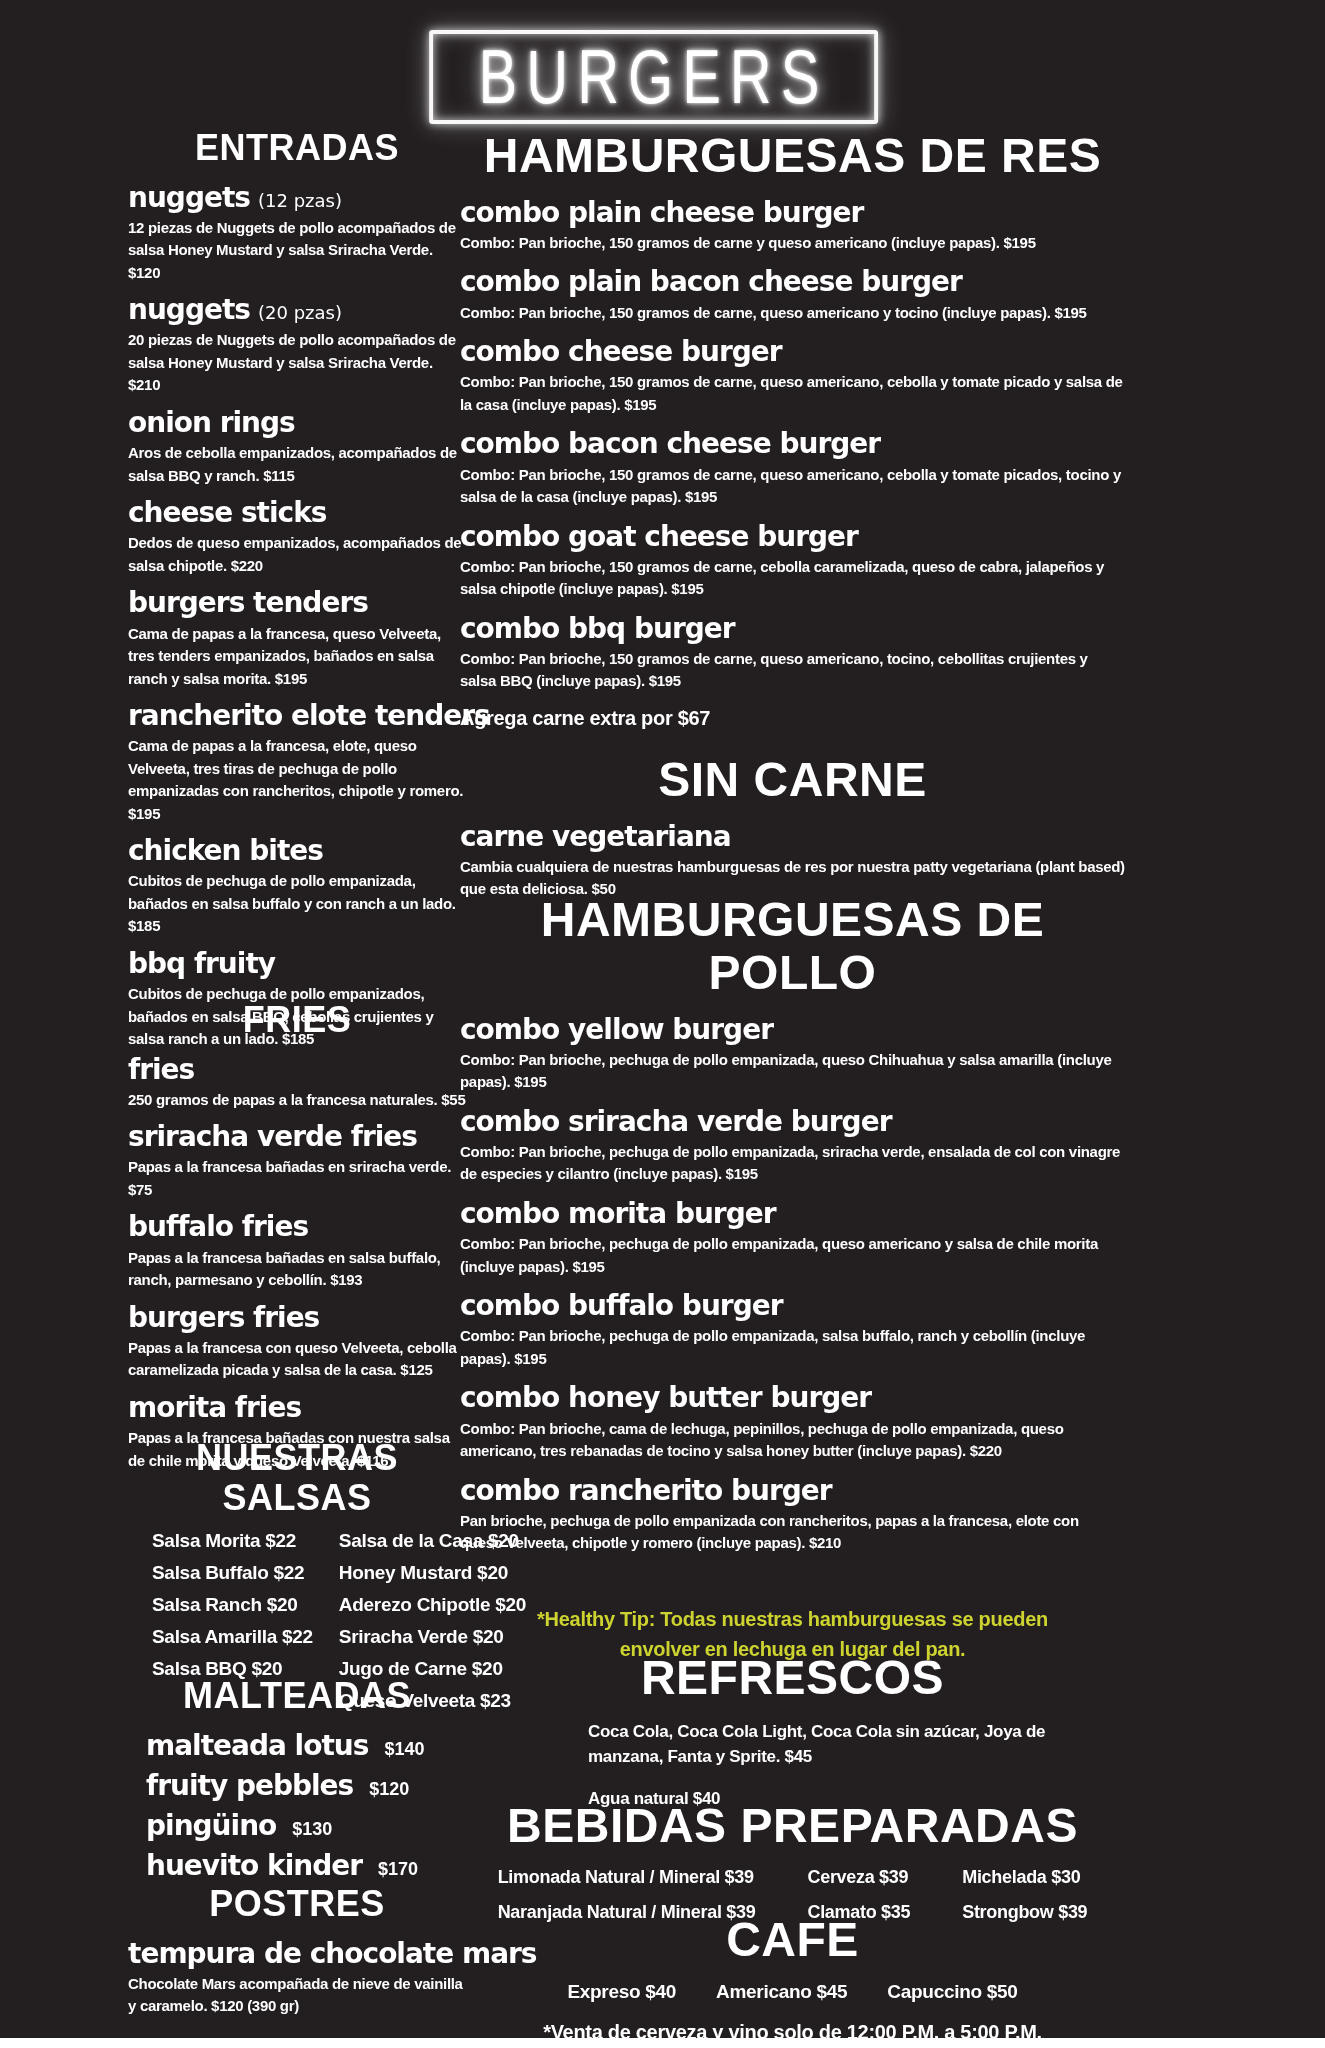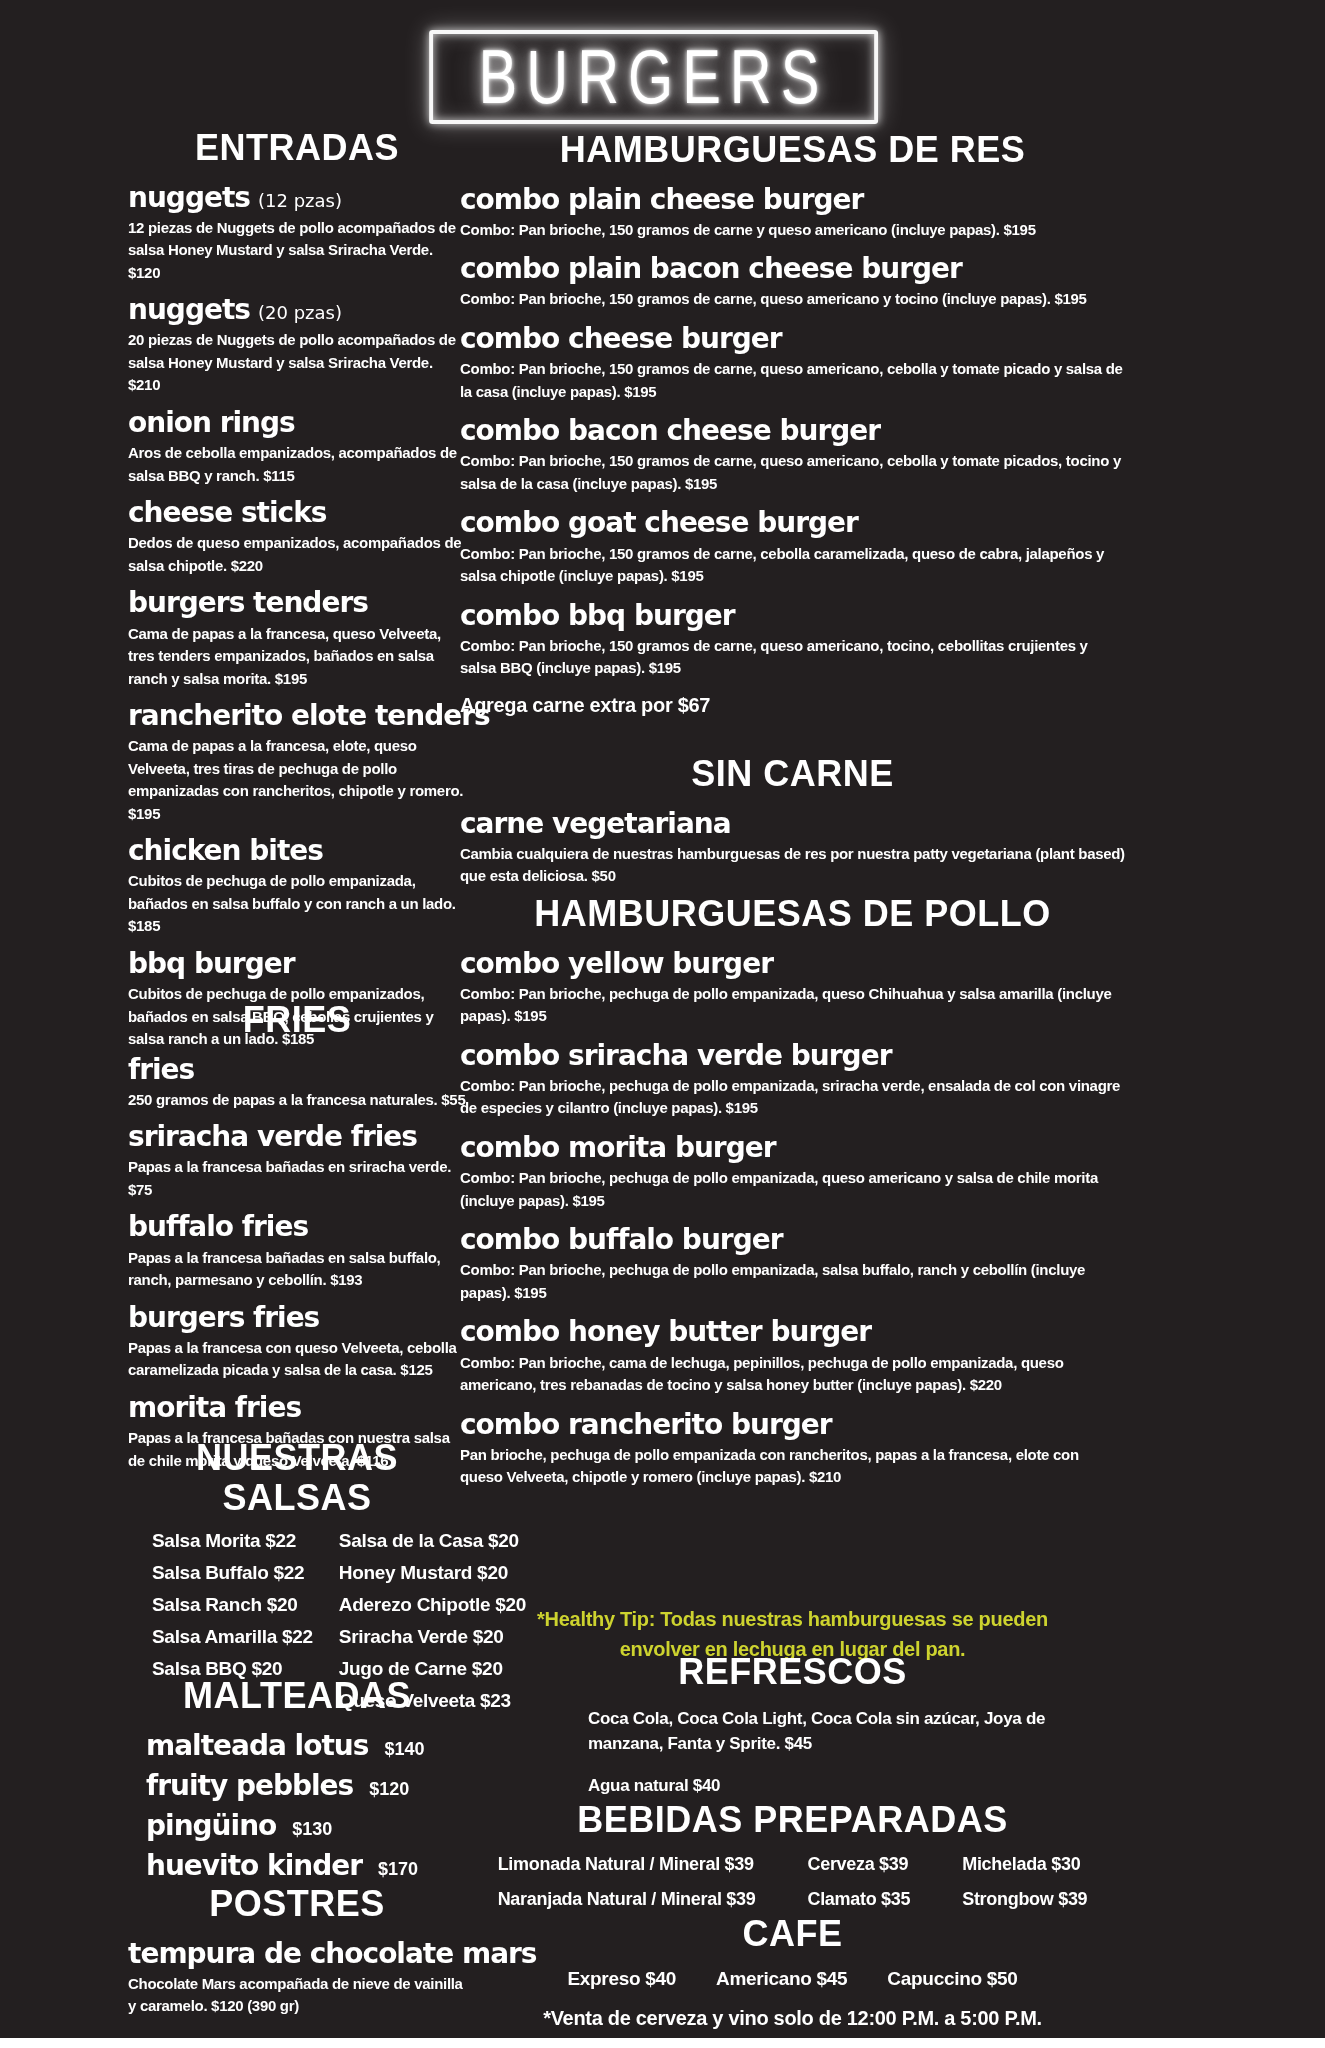--- a/index.html
+++ b/index.html
@@ -18,21 +18,21 @@
   
   .sec{position:absolute;}
   .sec-l{left:128px;width:338px;}
   .sec-r{left:460px;width:665px;}
   .s-entradas{top:128px}.s-fries{top:1000px}.s-salsas{top:1438px}.s-malteadas{top:1676px}.s-postres{top:1884px}
   .s-res{top:130px}.s-sincarne{top:754px}.s-pollo{top:894px}.s-tip{top:1604px}
   .s-refrescos{top:1652px}.s-bebidas{top:1800px}.s-cafe{top:1914px}
 
   .stitle{font:700 36px/1.1 "Liberation Sans",sans-serif;text-align:center;letter-spacing:.5px;
           margin:0 0 14px 0;}
-  .stitle-big{font-size:36px;}
+  .stitle-big{font-size:48px;}
 
   
   .mi{margin-bottom:10px;}
   .mi-r{margin-bottom:12px;}
   .mi-name{font:700 28px/1.15 "DejaVu Sans",sans-serif;letter-spacing:-1px;margin-bottom:3px;white-space:nowrap;}
   .sfx{font-weight:400;font-size:18px;margin-left:8px;letter-spacing:0;text-align:center;}
   .mi-desc{font:700 15px/1.5 "Liberation Sans",sans-serif;letter-spacing:-.3px;}
 
   .note-yellow{color:#ffffff;font:700 20px/1.3 "Liberation Sans",sans-serif;margin-top:6px;letter-spacing:-.3px;}
   .tip{color:#cdd32f;font:700 20px/1.5 "Liberation Sans",sans-serif;text-align:center;max-width:540px;
@@ -99,21 +99,21 @@
     </div>
     <div class="mi">
       <div class="mi-name">rancherito elote tenders</div>
       <div class="mi-desc">Cama de papas a la francesa, elote, queso Velveeta, tres tiras de pechuga de pollo empanizadas con rancheritos, chipotle y romero. $195</div>
     </div>
     <div class="mi">
       <div class="mi-name">chicken bites</div>
       <div class="mi-desc">Cubitos de pechuga de pollo empanizada, bañados en salsa buffalo y con ranch a un lado. $185</div>
     </div>
     <div class="mi">
-      <div class="mi-name">bbq burger</div>
+      <div class="mi-name">bbq fruity</div>
       <div class="mi-desc">Cubitos de pechuga de pollo empanizados, bañados en salsa BBQ, cebollas crujientes y salsa ranch a un lado. $185</div>
     </div>
   </div>
 
   <div class="sec sec-l s-fries">
     <div class="stitle">FRIES</div>
     <div class="mi">
       <div class="mi-name">fries</div>
       <div class="mi-desc">250 gramos de papas a la francesa naturales. $55</div>
     </div>

